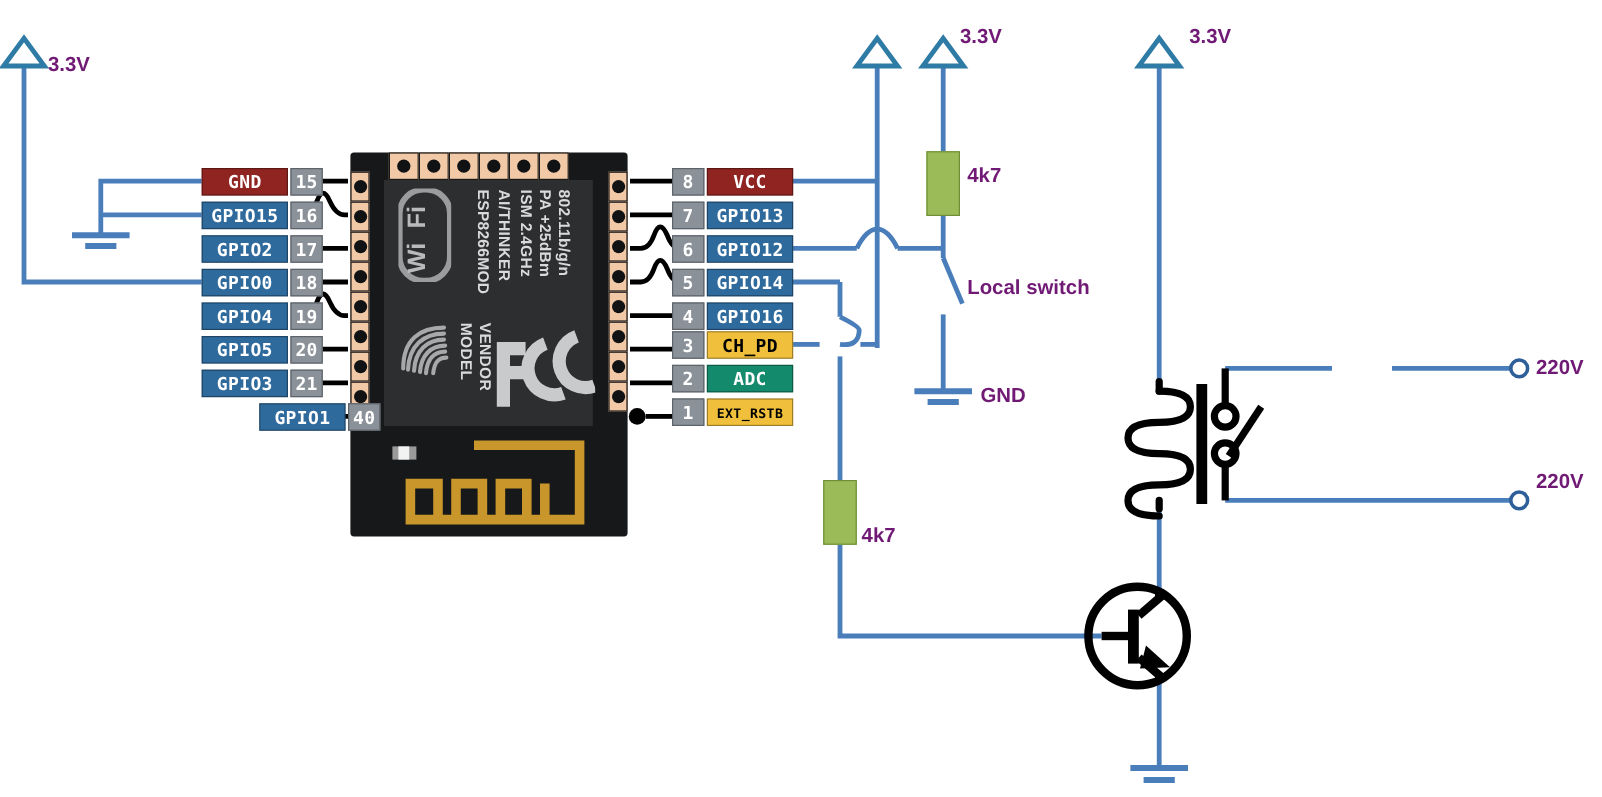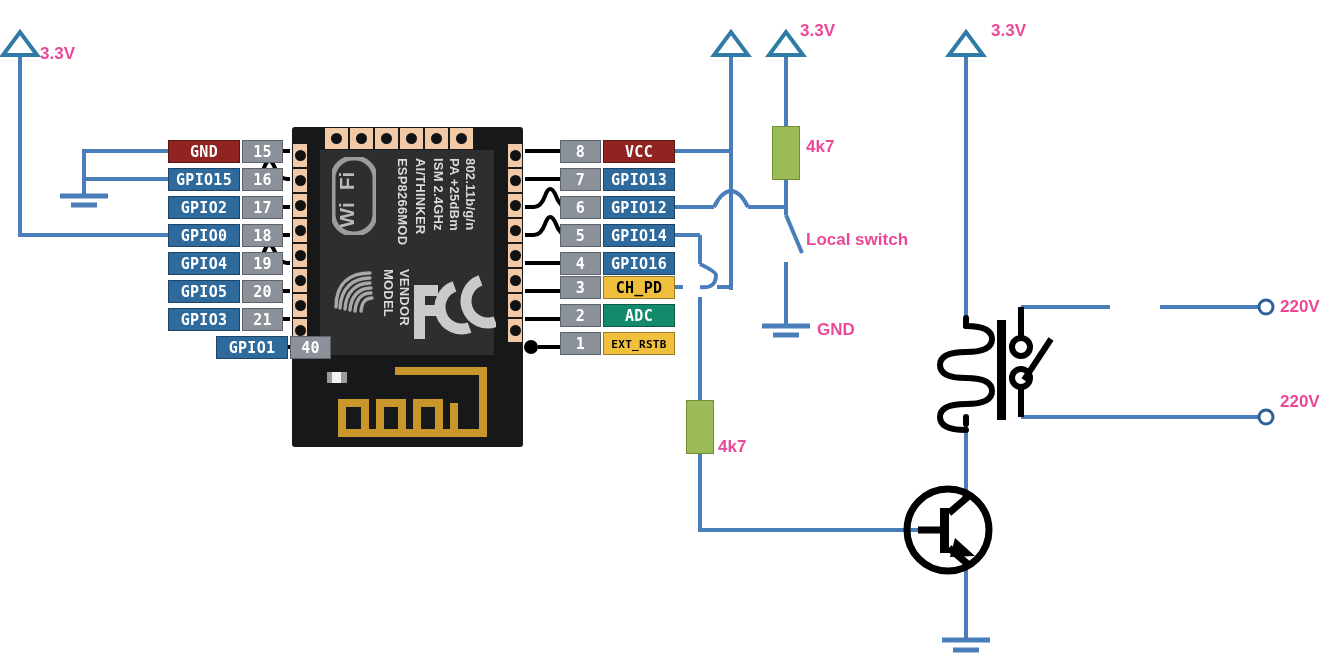--- a/index.html
+++ b/index.html
@@ -1,32 +1,32 @@
 <!DOCTYPE html>
 <html><head>
 <meta charset="utf-8">
 <title>ESP8266 Sonoff Relay Schematic</title>
 <style>
   html,body{margin:0;padding:0;background:#ffffff;}
   body{width:1335px;height:664px;position:relative;overflow:hidden;
        font-family:"Liberation Sans","DejaVu Sans",sans-serif;}
   #stage{position:absolute;left:0;top:0;width:1335px;height:664px;}
   svg.layer{position:absolute;left:0;top:0;width:1335px;height:664px;}
-  .lbl{position:absolute;font-weight:bold;color:#ec4899;white-space:nowrap;}
+  .lbl{position:absolute;font-weight:bold;color:#701a75;white-space:nowrap;}
   .v33{font-size:17px;}
   .txt17{font-size:17px;}
 
   
   .pinrow{position:absolute;height:23px;display:flex;align-items:center;}
   .chip{height:23px;line-height:23px;text-align:center;
         font-family:"DejaVu Sans Mono","Liberation Mono",monospace;
         font-size:15px;font-weight:bold;letter-spacing:.3px;
         box-sizing:border-box;}
   .chip.name{width:72px;color:#fff;border:1px solid rgba(0,0,0,.35);}
-  .chip.num{width:41px;color:#fff;background:#8a9199;
+  .chip.num{width:27px;color:#fff;background:#8a9199;
             border:1px solid #5d6369;margin-left:2px;font-size:15px;}
   .chip.gnd{background:#8f2420;}
   .chip.gpio{background:#2f6a9c;}
   .chip.vcc{background:#8f2420;}
   .chip.chpd{background:#f0c03c;color:#000;}
   .chip.adc{background:#138a6b;}
   .chip.rstb{background:#f0c03c;color:#000;font-size:11px;}
 
   
   .pinrow.right .chip.num{margin-left:0;margin-right:2px;}

